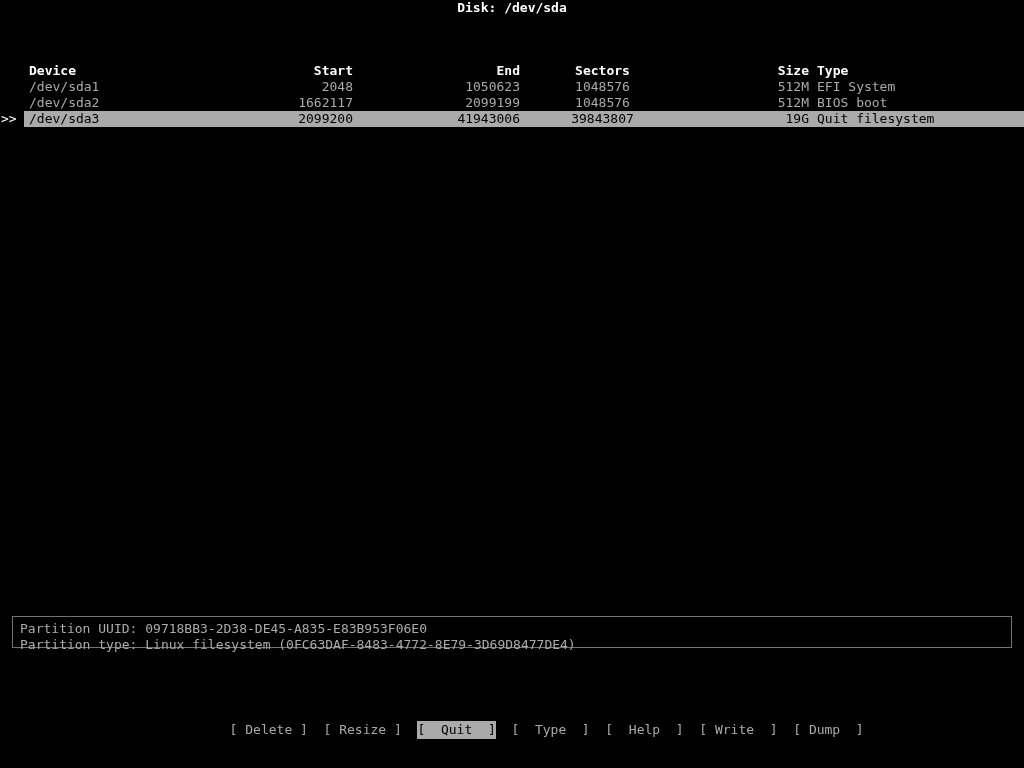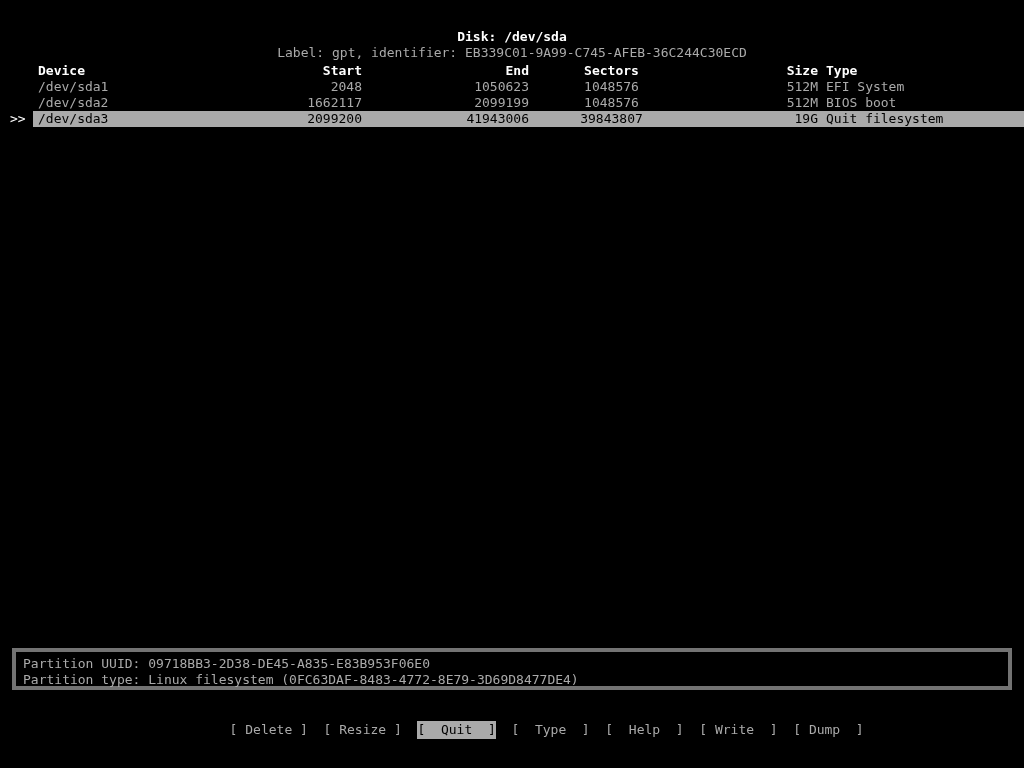--- a/index.html
+++ b/index.html
@@ -26,29 +26,29 @@
   .row {
     position: absolute;
     left: 0;
     width: 1024px;
     height: 16px;
     line-height: 16px;
     white-space: pre;
   }
   .center { text-align: center; }
 
-  .bold-white { color: #ffffff; font-weight: bold; margin-top: 29px; }
+  .bold-white { color: #ffffff; font-weight: bold; }
   .dim { color: #aaaaaa; }
 
   
   #header-block { position: absolute; top: 0; left: 0; width: 1024px; }
   #header-block .row { position: relative; }
 
   
-  #table-block { position: absolute; top: 63px; left: 0; width: 866px; margin-left: 9px; }
+  #table-block { position: absolute; top: 63px; left: 0; width: 866px; }
   .trow {
     position: relative;
     width: 1024px;
     height: 16px;
     line-height: 16px;
     white-space: pre;
     color: #aaaaaa;
   }
   .trow.header { color: #ffffff; font-weight: bold; }
   .trow.selected {
@@ -74,24 +74,24 @@
   .c-start  { left: 160px; width: 193px; text-align: right; }
   .c-end    { left: 360px; width: 160px; text-align: right; }
   .c-sect   { left: 530px; width: 145px; text-align: center; }
   .c-size   { left: 700px; width: 109px; text-align: right; }
   .c-type   { left: 817px; text-align: left; }
 
   
   #info-box {
     position: absolute;
     left: 12px;
-    top: 648px;
+    top: 616px;
     width: 1000px;
-    height: 42px;
-    border: 4px solid #737373;
+    height: 32px;
+    border: 1px solid #737373;
     box-sizing: border-box;
     background: #000000;
   }
   #info-box .row {
     position: relative;
     left: 0;
     width: auto;
     padding-left: 7px;
     color: #aaaaaa;
   }
@@ -124,21 +124,20 @@
   }
   .btn-gap { display: inline-block; white-space: pre; }
 </style>
 </head>
 <body>
 
 <div id="screen">
 
   <div id="header-block">
     <div class="row center bold-white">Disk: /dev/sda</div>
-    <div class="row center dim">Label: gpt, identifier: EB339C01-9A99-C745-AFEB-36C244C30ECD</div>
   </div>
 
   <div id="table-block">
 
     <div class="trow header">
       <span class="cell c-device">Device</span>
       <span class="cell c-start">Start</span>
       <span class="cell c-end">End</span>
       <span class="cell c-sect">Sectors</span>
       <span class="cell c-size">Size</span>

